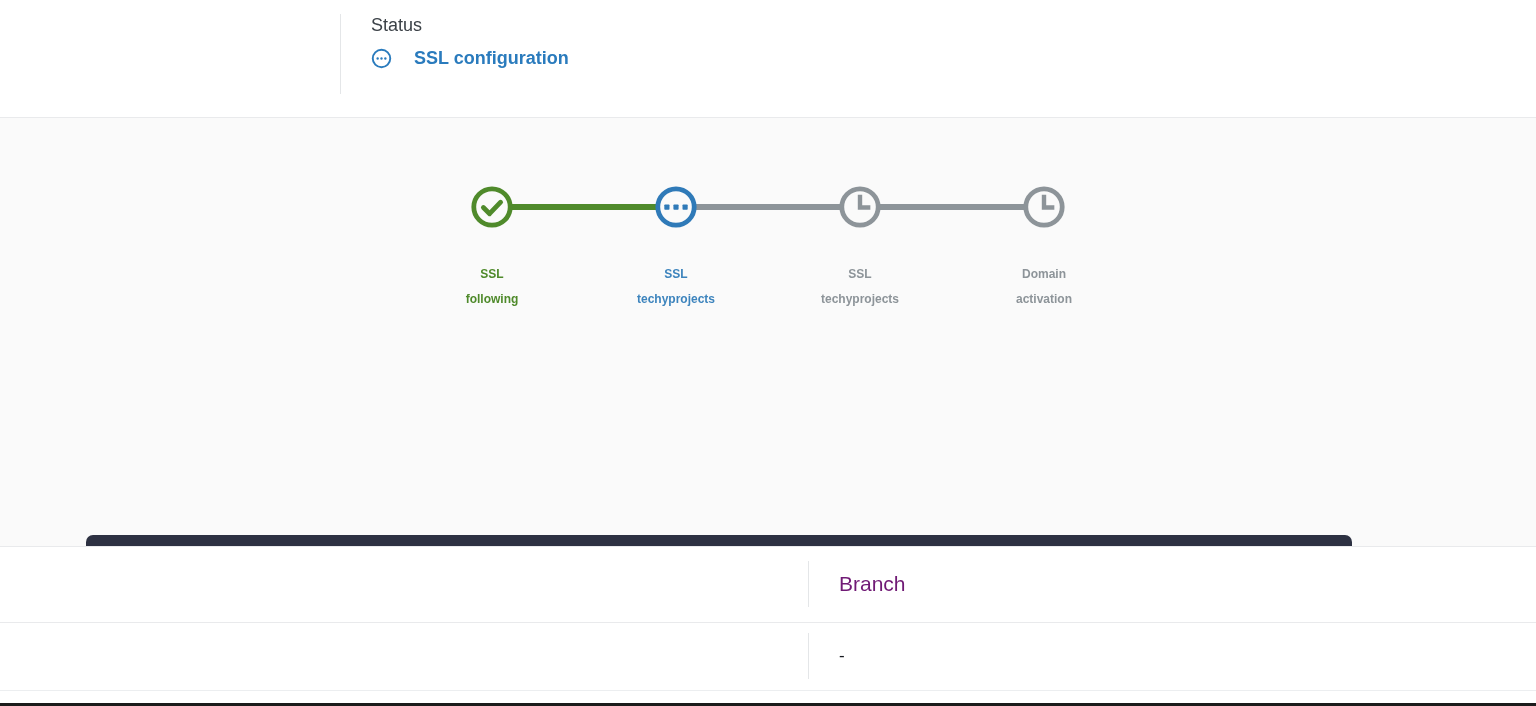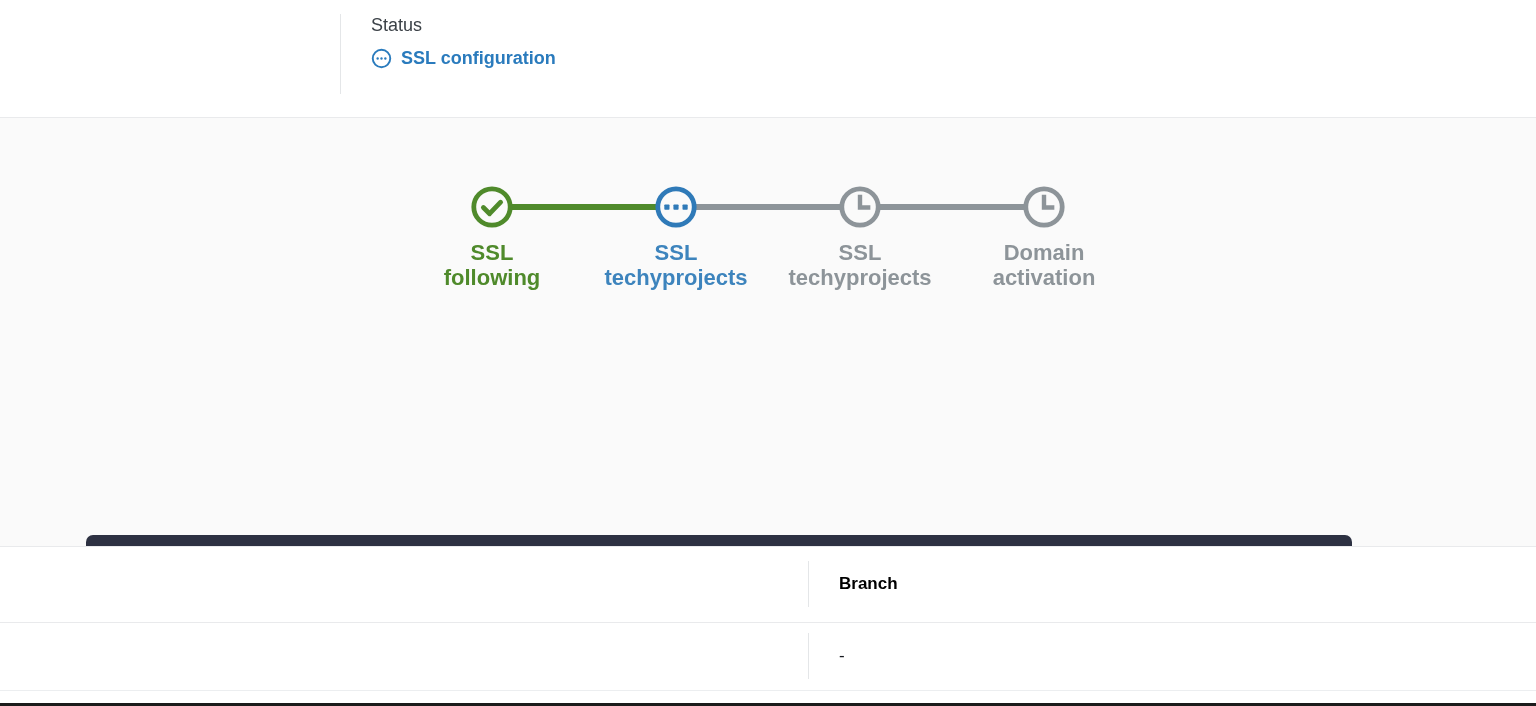--- a/index.html
+++ b/index.html
@@ -36,21 +36,21 @@
   .status-label {
     font-size: 18px;
     color: #3b4147;
     line-height: 22px;
     margin-bottom: 12px;
     white-space: nowrap;
   }
   .status-value-row {
     display: flex;
     align-items: center;
-    gap: 9px;
+    gap: 22px;
   }
   .status-value-text {
     font-size: 18px;
     font-weight: bold;
     color: #2a7bbd;
     white-space: nowrap;
   }
   .dots-circle-sm {
     width: 21px;
     height: 21px;
@@ -124,22 +124,22 @@
     top: 50%;
     margin-top: -3px;
     height: 6px;
     background: #8d9499;
     z-index: 1;
   }
   .connector.done::after {
     background: #4f8a2b;
   }
   .step-label {
-    margin-top: 4px;
-    font-size: 22px;
+    margin-top: 26px;
+    font-size: 12px;
     font-weight: bold;
     line-height: 25px;
     text-align: center;
     color: #8d9499;
     white-space: pre-line;
   }
   .step.done .step-label { color: #4f8a2b; }
   .step.active .step-label { color: #3d84bd; }
 
   
@@ -223,23 +223,23 @@
   .cell {
     box-sizing: border-box;
     font-size: 17px;
     color: #16191f;
     padding-left: 30px;
   }
   .cell.c-spacer { width: 808px; }
   .cell.c-branch { width: 440px; border-left: 1px solid #e4e6e8; height: 46px; display: flex; align-items: center; }
   .cell.c-redirect { width: 288px; border-left: 1px solid #e4e6e8; height: 46px; display: flex; align-items: center; }
   .table-head .cell {
-    font-weight: bold;
-    color: #000000;
-    font-size: 17px;
+    font-weight: normal;
+    color: #701a75;
+    font-size: 21px;
   }
   .bottom-divider {
     position: absolute;
     left: 0;
     top: 690px;
     width: 100%;
     height: 1px;
     background: #eceef0;
   }
   .bottom-strip {

